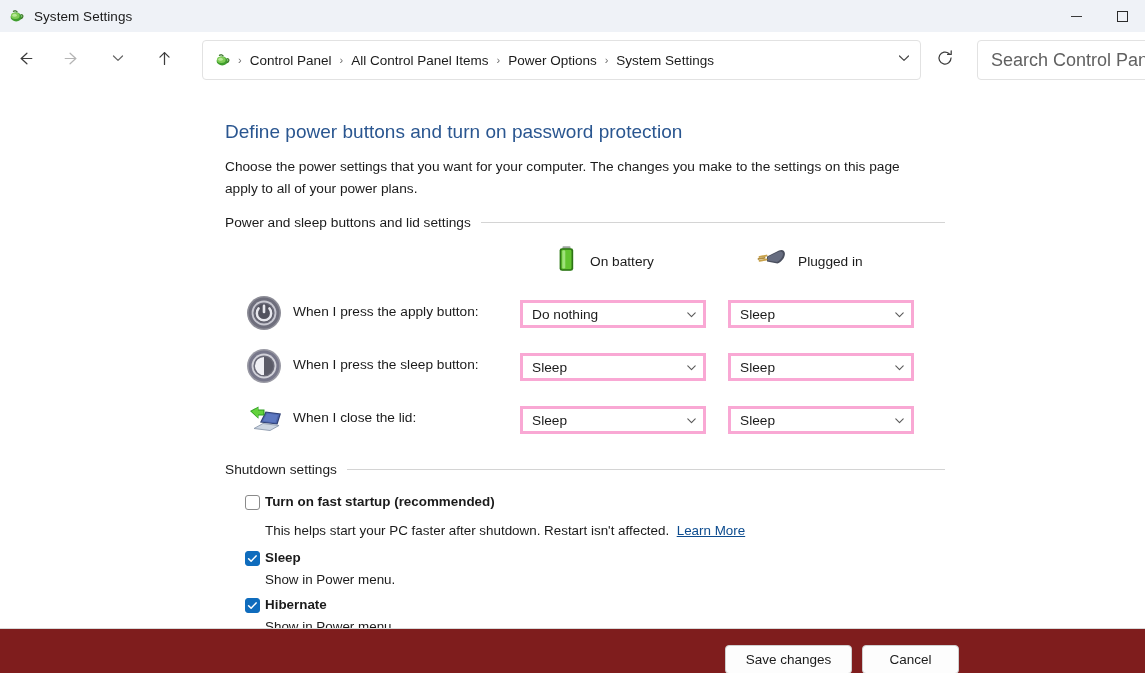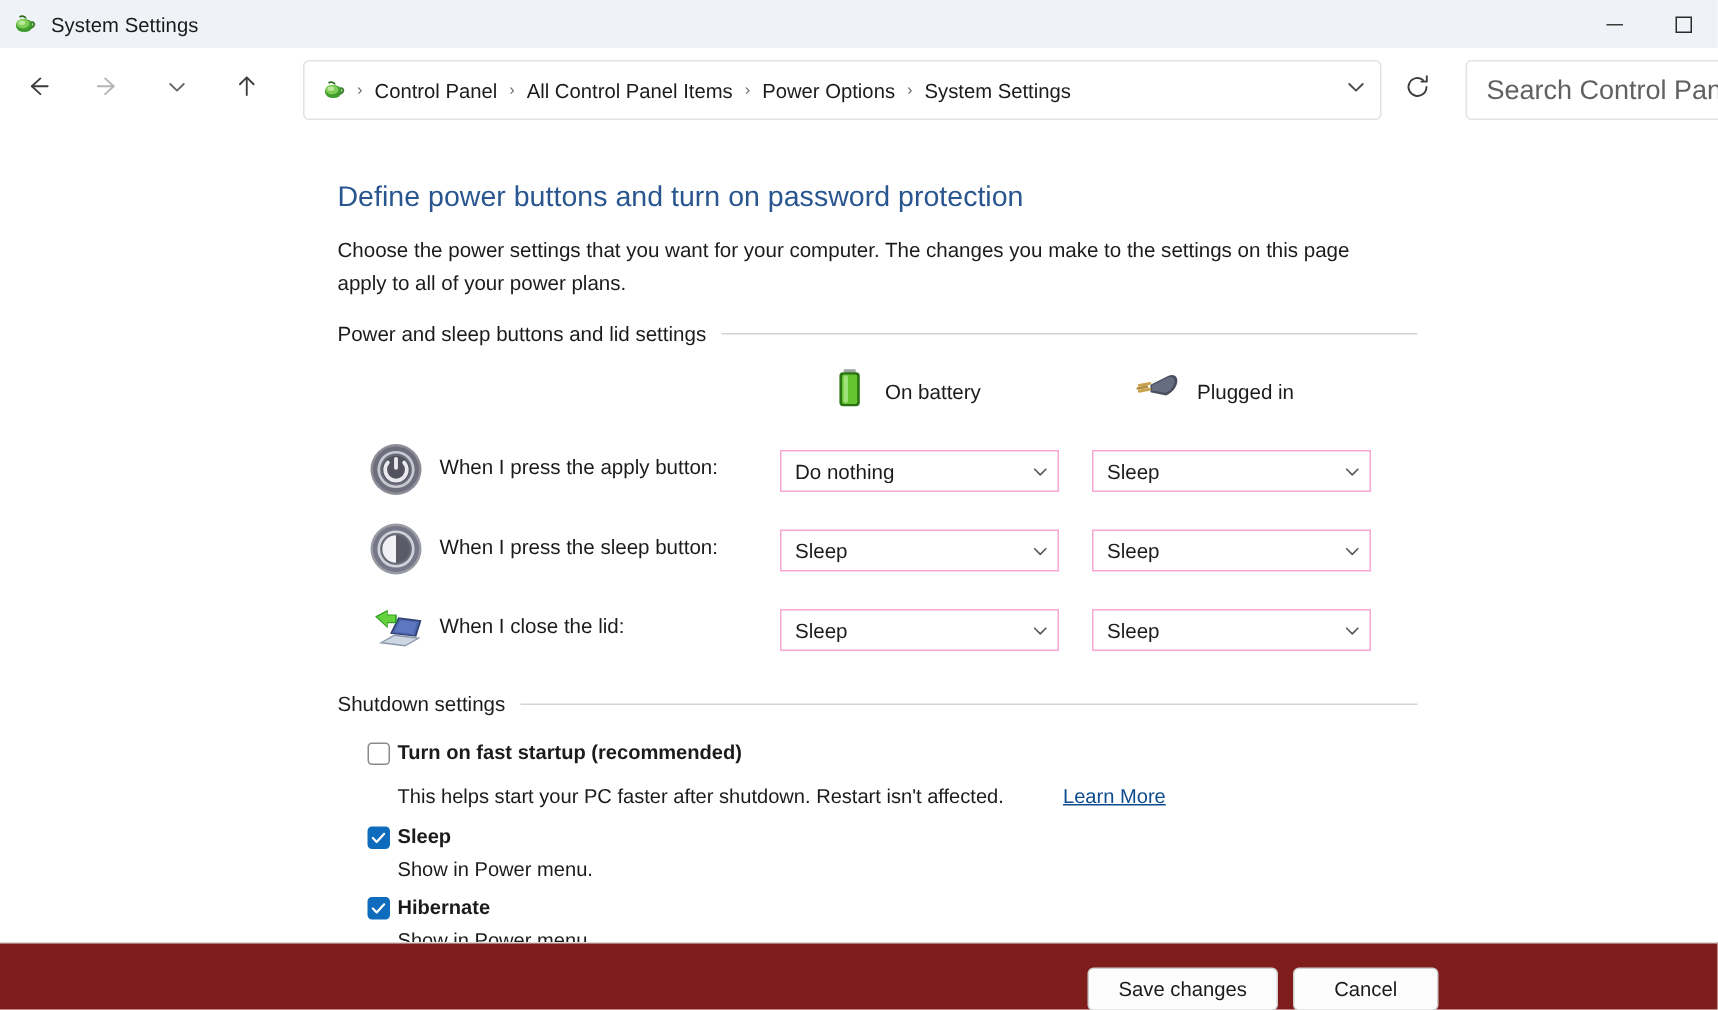--- a/index.html
+++ b/index.html
@@ -229,21 +229,21 @@
     font-size: 13.7px;
     color: #1b1b1b;
     white-space: nowrap;
   }
 
   .combo {
     position: absolute;
     top: 8px;
     height: 28px;
     background: #ffffff;
-    border: 1px solid #f9a8d4;
+    border: 3px solid #f9a8d4;
     display: flex;
     align-items: center;
   }
   .combo.c1 { left: 277px; width: 186px; }
   .combo.c2 { left: 485px; width: 186px; }
   .combo-value {
     font-size: 13.7px;
     color: #1b1b1b;
     margin-left: 9px;
     flex: 1 1 auto;
@@ -291,21 +291,20 @@
   .sub-text {
     position: absolute;
     left: 265px;
     font-size: 13.4px;
     color: #1b1b1b;
     white-space: nowrap;
   }
   .link {
     color: #0d4c8f;
     text-decoration: underline;
-    margin-left: 32px;
   }
 
   #chk-faststartup { top: 406px; }
   #sub-faststartup { top: 435px; }
   #chk-sleep       { top: 462px; }
   #sub-sleep       { top: 484px; }
   #chk-hibernate   { top: 509px; }
   #sub-hibernate   { top: 531px; }
 
   

